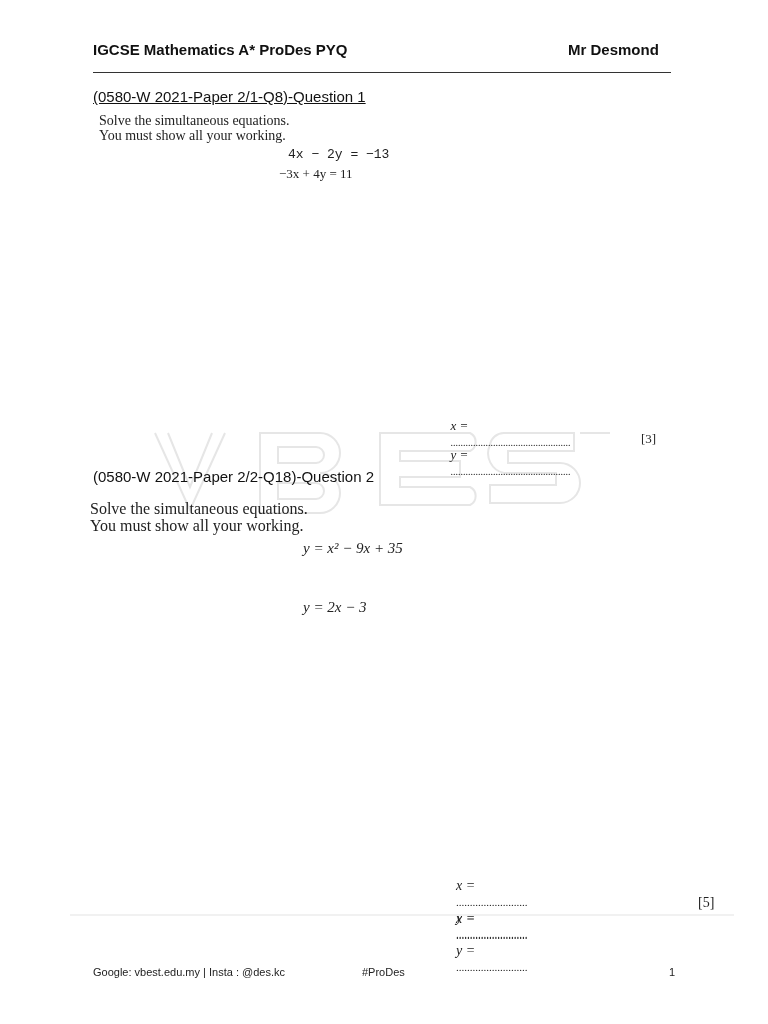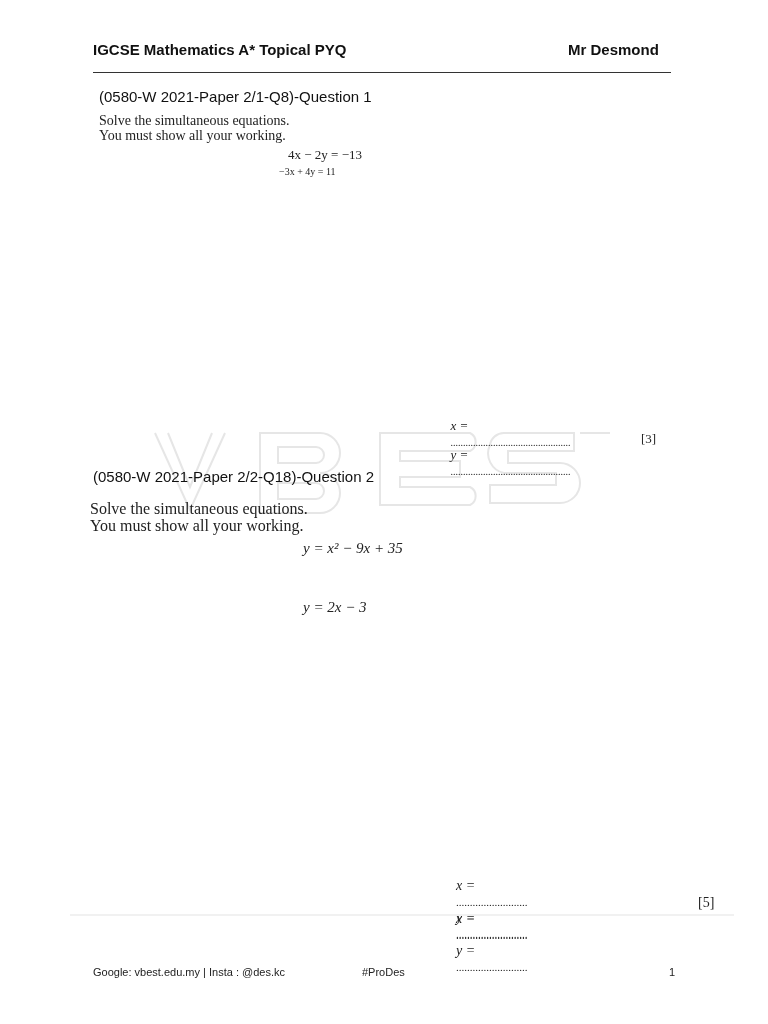--- a/index.html
+++ b/index.html
@@ -38,31 +38,31 @@
     <path d="M128 22 h38 a8 8 0 0 1 0 16 h-38 z M128 58 h38 a8 8 0 0 1 0 16 h-38 z"></path>
 
     <path d="M230 8 h90 a10 10 0 0 1 0 18 h-70 v10 h60 v16 h-60 v10 h70 a10 10 0 0 1 0 18 h-90 z"></path>
 
     <path d="M340 20 a14 14 0 0 1 14 -12 h70 v18 h-66 v12 h52 a20 20 0 0 1 0 40 h-70 v-18 h66 v-12 h-52 a20 20 0 0 1 -14 -28 z"></path>
 
     <path d="M430 8 h30"></path>
   </g>
 </svg>
 
-<div class="abs header-left">IGCSE Mathematics A* Topical PYQ</div>
+<div class="abs header-left">IGCSE Mathematics A* ProDes PYQ</div>
 <div class="abs header-right">Mr Desmond</div>
 <div class="abs header-rule"></div>
 
-<div class="abs q-title" style="left:99px; top:88px;">(0580-W 2021-Paper 2/1-Q8)-Question 1</div>
+<div class="abs q-title" style="left:93px; top:88px;text-decoration:underline;">(0580-W 2021-Paper 2/1-Q8)-Question 1</div>
 <div class="abs serif q1-instr">
   <div>Solve the simultaneous equations.</div>
   <div>You must show all your working.</div>
 </div>
-<div class="abs eq" style="left:288px; top:147px; font-size:13px;">4x − 2y = −13</div>
-<div class="abs eq" style="left:279px; top:166px; font-size:10px;">−3x + 4y = 11</div>
+<div class="abs eq" style="left:288px; top:147px; font-size:13px;font-family:Liberation Mono, monospace;">4x − 2y = −13</div>
+<div class="abs eq" style="left:279px; top:166px; font-size:13px;">−3x + 4y = 11</div>
 
 <div class="abs ans" style="left:444px; top:402px;">
   <i>x =</i>
   <span class="dots" style="font-size:10px;">................................................</span>
 </div>
 <div class="abs ans" style="left:444px; top:431px;">
   <i>y =</i>
   <span class="dots" style="font-size:10px;">................................................</span>
 </div>
 <div class="abs ans" style="left:641px; top:431px;">[3]</div>

